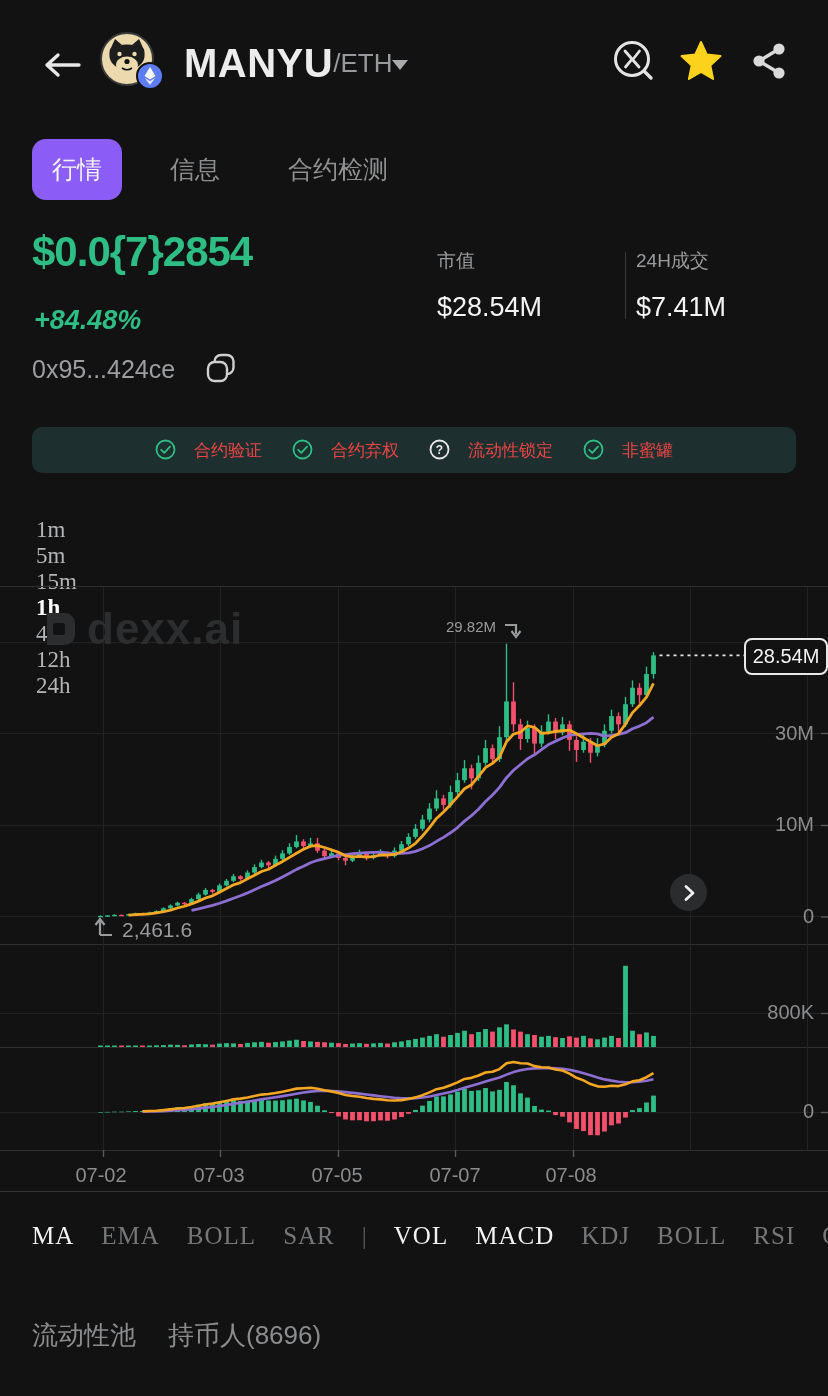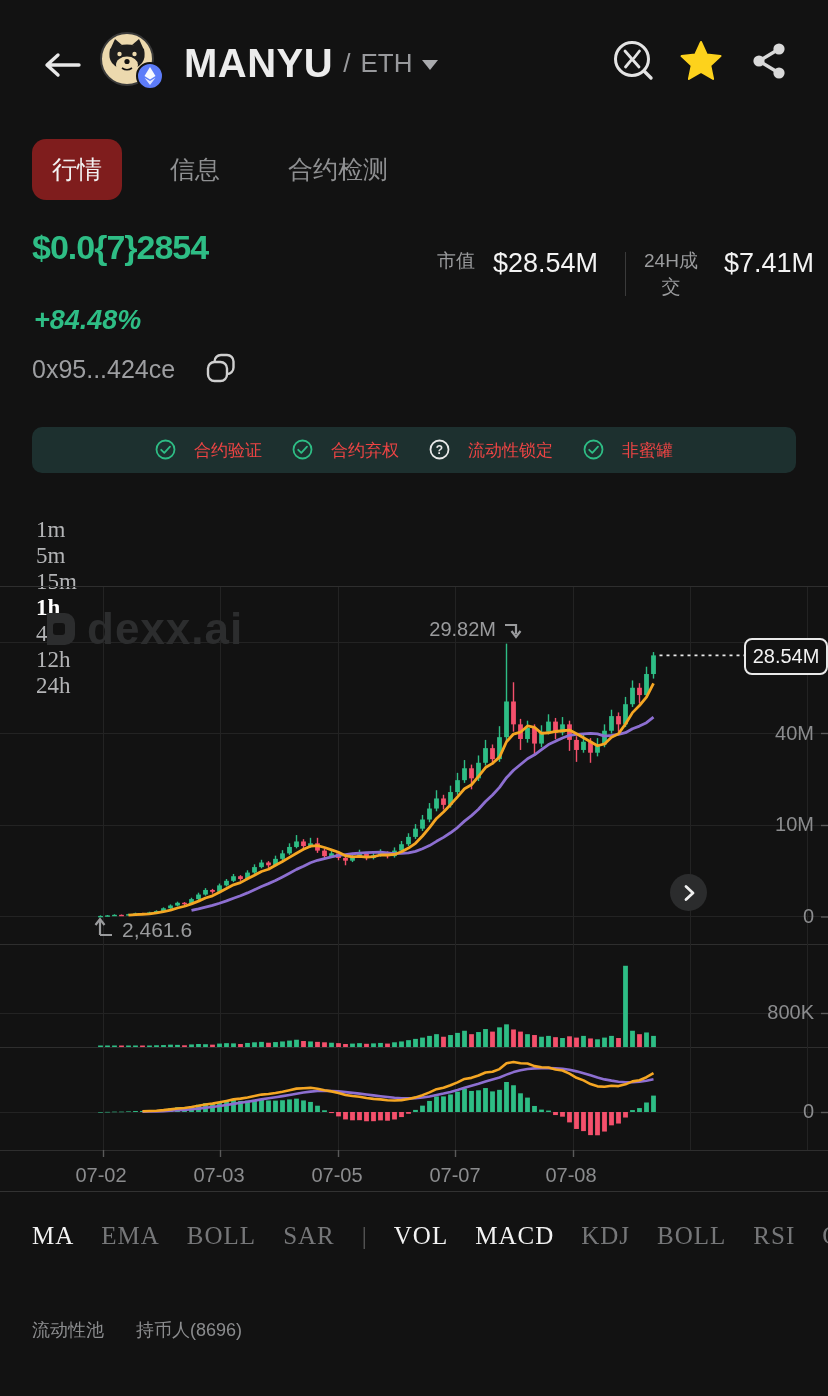--- a/index.html
+++ b/index.html
@@ -3,73 +3,73 @@
 <meta charset="utf-8">
 <style>
   html,body{margin:0;padding:0;background:#000;}
   .screen{position:relative;width:828px;height:1396px;background:#121212;overflow:hidden;
     font-family:"Liberation Sans","DejaVu Sans",sans-serif;color:#e8e8e8;}
   .abs{position:absolute;}
   svg{display:block;}
   
   .hdr-back{left:40px;top:42px;width:44px;height:40px;cursor:pointer;}
   .hdr-avatar{left:100px;top:32px;width:58px;height:58px;}
-  .hdr-title{left:184px;top:40px;height:46px;display:flex;align-items:center;gap:10px;}
+  .hdr-title{left:184px;top:40px;height:46px;display:flex;align-items:center;}
   .hdr-name{font-size:40px;font-weight:bold;color:#ececec;letter-spacing:.5px;}
   .hdr-pair{font-size:26px;color:#98999c;}
   .caret{width:0;height:0;border-left:8px solid transparent;border-right:8px solid transparent;border-top:10px solid #a9aaad;margin-top:4px;}
   .hdr-actions{right:36px;top:38px;display:flex;gap:22px;align-items:center;}
   .icon-btn{width:46px;height:46px;display:flex;align-items:center;justify-content:center;cursor:pointer;}
   
   .tabs{left:32px;top:138px;display:flex;gap:28px;align-items:center;height:62px;}
   .tab{font-size:25px;color:#8f9092;padding:14px 20px;cursor:pointer;white-space:nowrap;}
-  .tab.active{background:#7f1d1d;border-radius:14px;color:#f2f2f2;}
-  
-  .price-main{left:32px;top:228px;font-size:34px;font-weight:bold;letter-spacing:-1px;}
+  .tab.active{background:#8b5cf6;border-radius:14px;color:#f2f2f2;}
+  
+  .price-main{left:32px;top:228px;font-size:42px;font-weight:bold;letter-spacing:-1px;}
   .price-chg{left:34px;top:305px;font-size:27px;font-weight:bold;font-style:italic;}
   .stats{right:14px;top:248px;display:flex;align-items:stretch;}
-  .stat{width:178px;text-align:center;display:flex;flex-direction:row;gap:18px;}
+  .stat{width:178px;display:flex;flex-direction:column;gap:18px;}
   .stat-label{font-size:19px;color:#9b9c9e;}
   .stat-value{font-size:27px;color:#f3f3f3;}
   .stat-div{width:1px;background:#3a3a3a;margin:4px 10px;}
   .addr-row{left:32px;top:352px;display:flex;align-items:center;gap:30px;}
   .addr{font-size:25px;color:#9d9ea1;}
   
   .badge-bar{left:32px;top:427px;width:764px;height:46px;background:#1d302f;border-radius:10px;
     display:flex;align-items:center;justify-content:center;gap:30px;}
   .badge{display:flex;align-items:flex-start;gap:18px;font-size:17px;color:#ef4444;}
   
   .tf-row{left:36px;top:517px;width:756px;height:38px;display:flex;justify-content:space-between;align-items:flex-start;
     font-family:"Liberation Serif","DejaVu Serif",serif;flex-direction:column;}
   .tf{font-size:23px;color:#b3b4b6;cursor:pointer;}
   .tf.active{color:#ffffff;font-weight:bold;}
   
   .chart-wrap{left:0;top:586px;width:828px;height:610px;}
   .watermark{left:40px;top:604px;display:flex;align-items:center;gap:9px;pointer-events:none;}
   .watermark-text{font-size:44px;font-weight:bold;color:#2c2d2e;letter-spacing:1px;}
-  .hi-label{left:300px;top:618px;width:196px;text-align:right;font-size:20px;color:#9a9b9d;}
+  .hi-label{left:300px;top:618px;width:196px;text-align:right;font-size:15px;color:#9a9b9d;}
   .hi-arrow{left:502px;top:620px;}
   .lo-arrow{left:94px;top:915px;}
   .lo-label{left:122px;top:918px;font-size:21px;color:#9a9b9d;}
   .price-tag{left:744px;top:638px;width:80px;height:33px;border:2px solid #e9e9e9;border-radius:8px;
     background:#121212;display:flex;align-items:center;justify-content:center;font-size:20px;color:#f2f2f2;}
   .y-label{width:90px;text-align:right;font-size:20px;color:#8b8c8e;right:14px;}
   .x-label{font-size:20px;color:#8b8c8e;top:1164px;transform:translateX(-50%);}
   .chev-btn{left:670px;top:874px;width:37px;height:37px;border-radius:50%;background:#2b2c2d;
     display:flex;align-items:center;justify-content:center;cursor:pointer;}
   
   .ind-sep{left:0;top:1191px;width:828px;height:1px;background:#323232;}
   .ind-bar{left:32px;top:1212px;width:796px;height:48px;display:flex;align-items:center;gap:27px;
     font-family:"Liberation Serif","DejaVu Serif",serif;white-space:nowrap;overflow:hidden;}
   .ind{font-size:25px;color:#767779;letter-spacing:1px;cursor:pointer;}
   .ind.active{color:#f2f2f2;}
   .ind-div{font-size:25px;color:#5a5a5a;}
   
   .btabs{left:32px;top:1318px;display:flex;gap:32px;align-items:flex-start;height:60px;}
-  .btab{font-size:18px;color:#8b8c8e;cursor:pointer;position:relative;padding-bottom:16px;}
+  .btab{font-size:26px;color:#8b8c8e;cursor:pointer;position:relative;padding-bottom:16px;}
   .btab.active{color:#ffffff;font-weight:bold;}
   .btab.active::after{content:"";position:absolute;left:50%;transform:translateX(-50%);bottom:0;
     width:72px;height:6px;border-radius:3px;background:var(--yellow,#f3c518);}
 </style>
 </head>
 <body>
 
 <div class="screen">
 
   <div class="abs hdr-back icon-btn">
@@ -589,21 +589,21 @@
 
   <div class="abs price-tag">28.54M</div>
 
   <div class="abs chev-btn">
     <svg width="18" height="18" viewBox="0 0 18 18">
       <path d="M6 2.5 L13 9 L6 15.5" stroke="#f0f0f0" stroke-width="2.8" fill="none" stroke-linecap="round" stroke-linejoin="round"></path>
     </svg>
   </div>
 
   <div id="axis-labels">
-      <div class="abs y-label" style="top: 721.5px;">40M</div>
+      <div class="abs y-label" style="top: 721.5px;">30M</div>
       <div class="abs y-label" style="top: 813px;">10M</div>
       <div class="abs y-label" style="top: 904.5px;">0</div>
       <div class="abs y-label" style="top: 1000.8px;">800K</div>
       <div class="abs y-label" style="top: 1100px;">0</div>
       <div class="abs x-label" style="left: 101px;">07-02</div>
       <div class="abs x-label" style="left: 219px;">07-03</div>
       <div class="abs x-label" style="left: 337px;">07-05</div>
       <div class="abs x-label" style="left: 455px;">07-07</div>
       <div class="abs x-label" style="left: 571px;">07-08</div>
     </div>

